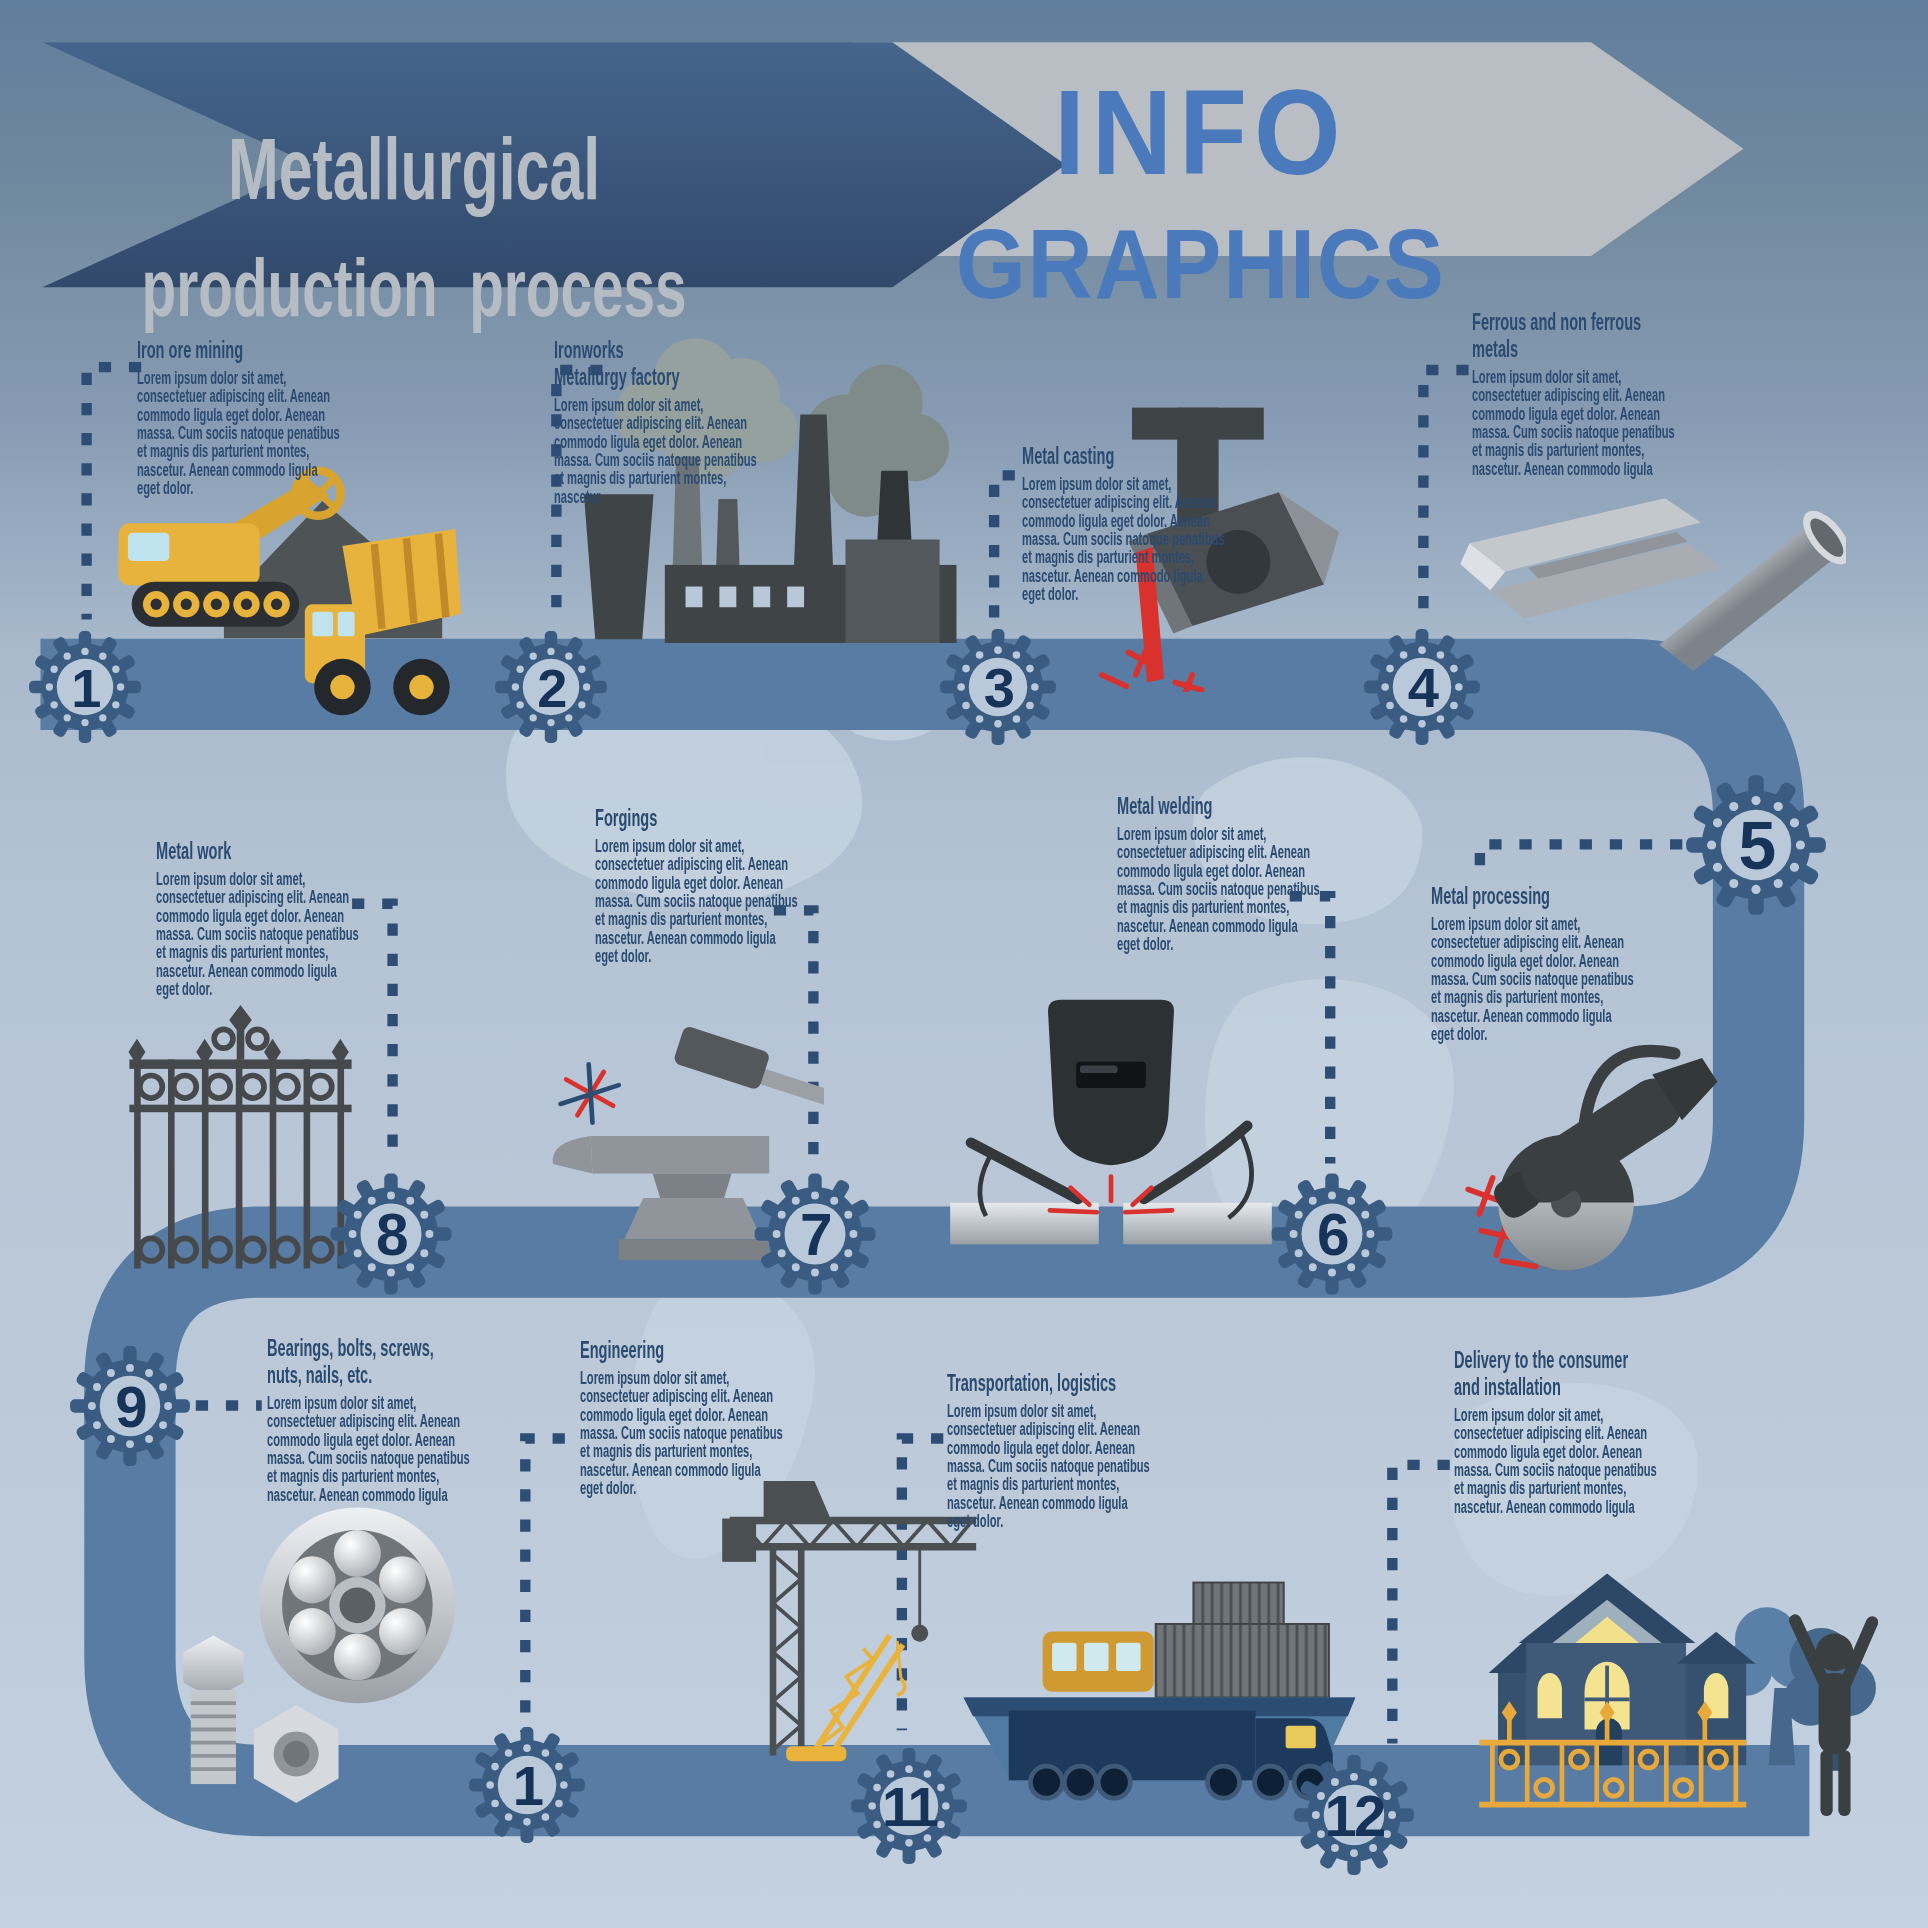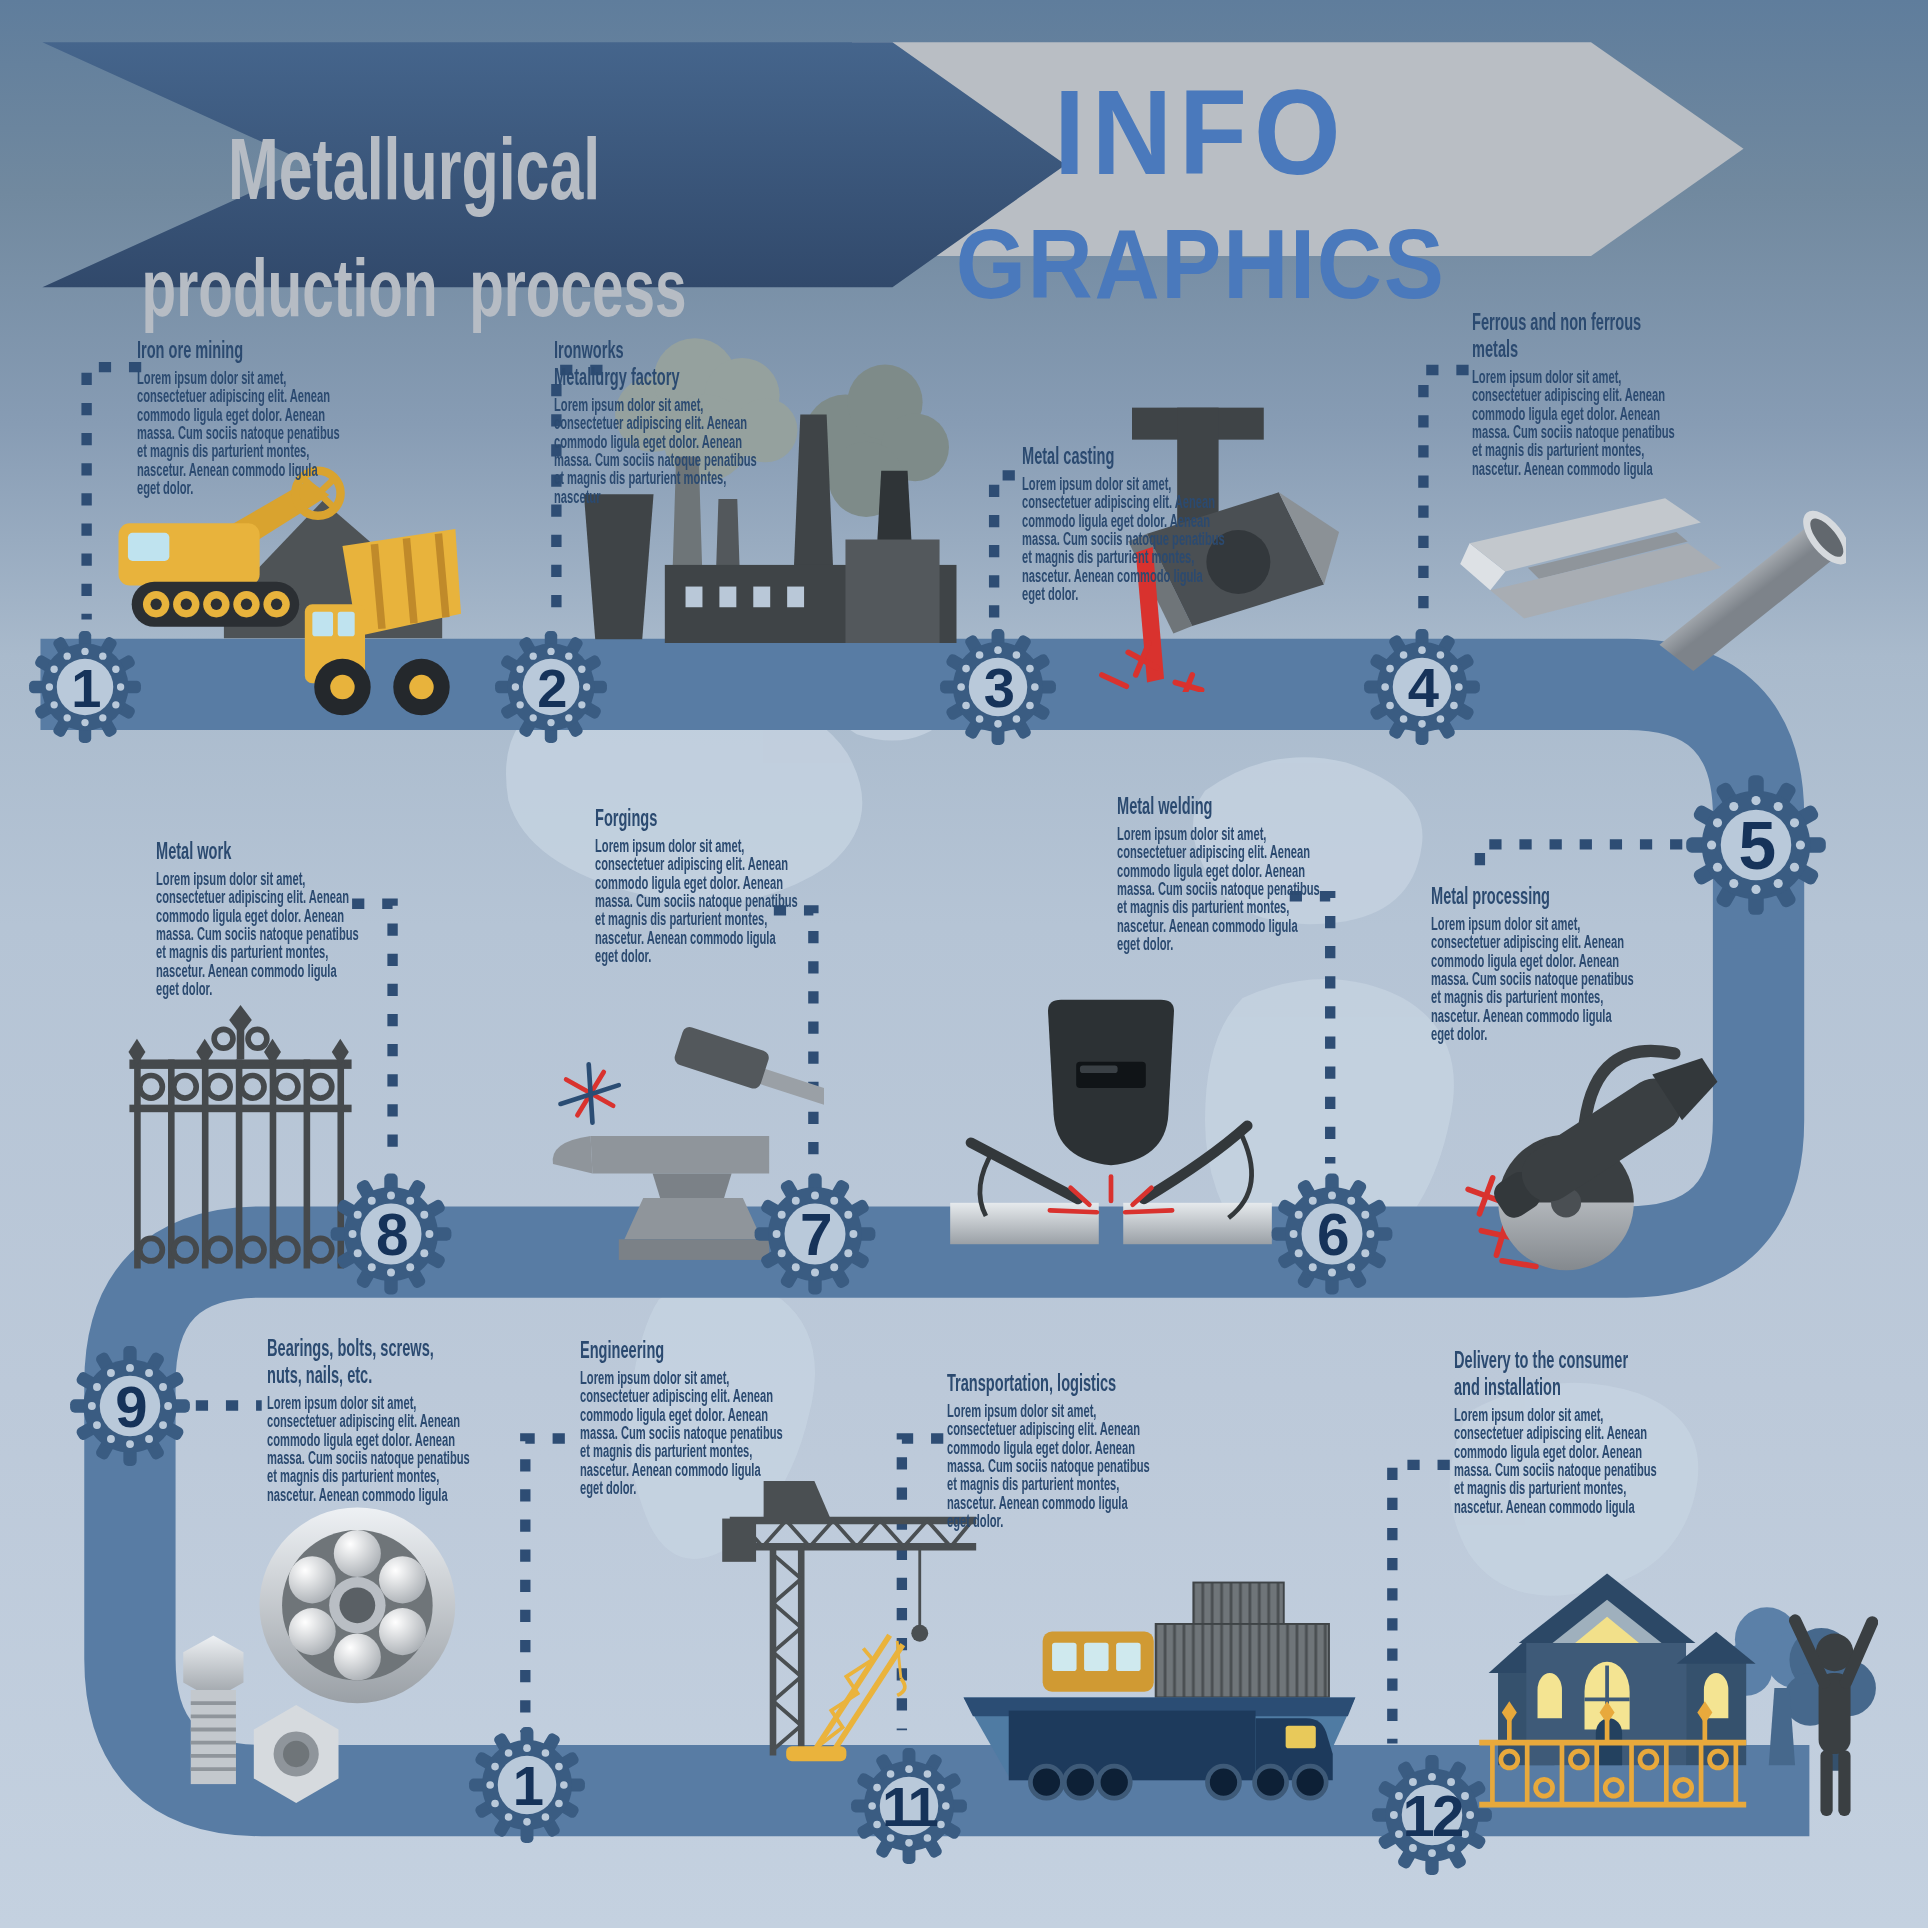--- a/index.html
+++ b/index.html
@@ -792,21 +792,21 @@
       <circle cx="31.5" cy="54.6" r="6.5" fill="#b9c9da"></circle>
       <circle cx="0.0" cy="63.0" r="6.5" fill="#b9c9da"></circle>
       <circle cx="-31.5" cy="54.6" r="6.5" fill="#b9c9da"></circle>
       <circle cx="-54.6" cy="31.5" r="6.5" fill="#b9c9da"></circle>
       <circle cx="-63.0" cy="0.0" r="6.5" fill="#b9c9da"></circle>
       <circle cx="-54.6" cy="-31.5" r="6.5" fill="#b9c9da"></circle>
       <circle cx="-31.5" cy="-54.6" r="6.5" fill="#b9c9da"></circle>
     </svg>
     <span class="gnum">11</span>
   </div>
-<div class="gear" style="left:1432px;top:1815px;--s:121px">
+<div class="gear" style="left:1354px;top:1815px;--s:121px">
     <svg viewBox="-100 -100 200 200">
       <rect x="-11" y="-99" width="22" height="32" rx="8" fill="#3a5c82" transform="rotate(0)"></rect>
       <rect x="-11" y="-99" width="22" height="32" rx="8" fill="#3a5c82" transform="rotate(30)"></rect>
       <rect x="-11" y="-99" width="22" height="32" rx="8" fill="#3a5c82" transform="rotate(60)"></rect>
       <rect x="-11" y="-99" width="22" height="32" rx="8" fill="#3a5c82" transform="rotate(90)"></rect>
       <rect x="-11" y="-99" width="22" height="32" rx="8" fill="#3a5c82" transform="rotate(120)"></rect>
       <rect x="-11" y="-99" width="22" height="32" rx="8" fill="#3a5c82" transform="rotate(150)"></rect>
       <rect x="-11" y="-99" width="22" height="32" rx="8" fill="#3a5c82" transform="rotate(180)"></rect>
       <rect x="-11" y="-99" width="22" height="32" rx="8" fill="#3a5c82" transform="rotate(210)"></rect>
       <rect x="-11" y="-99" width="22" height="32" rx="8" fill="#3a5c82" transform="rotate(240)"></rect>

